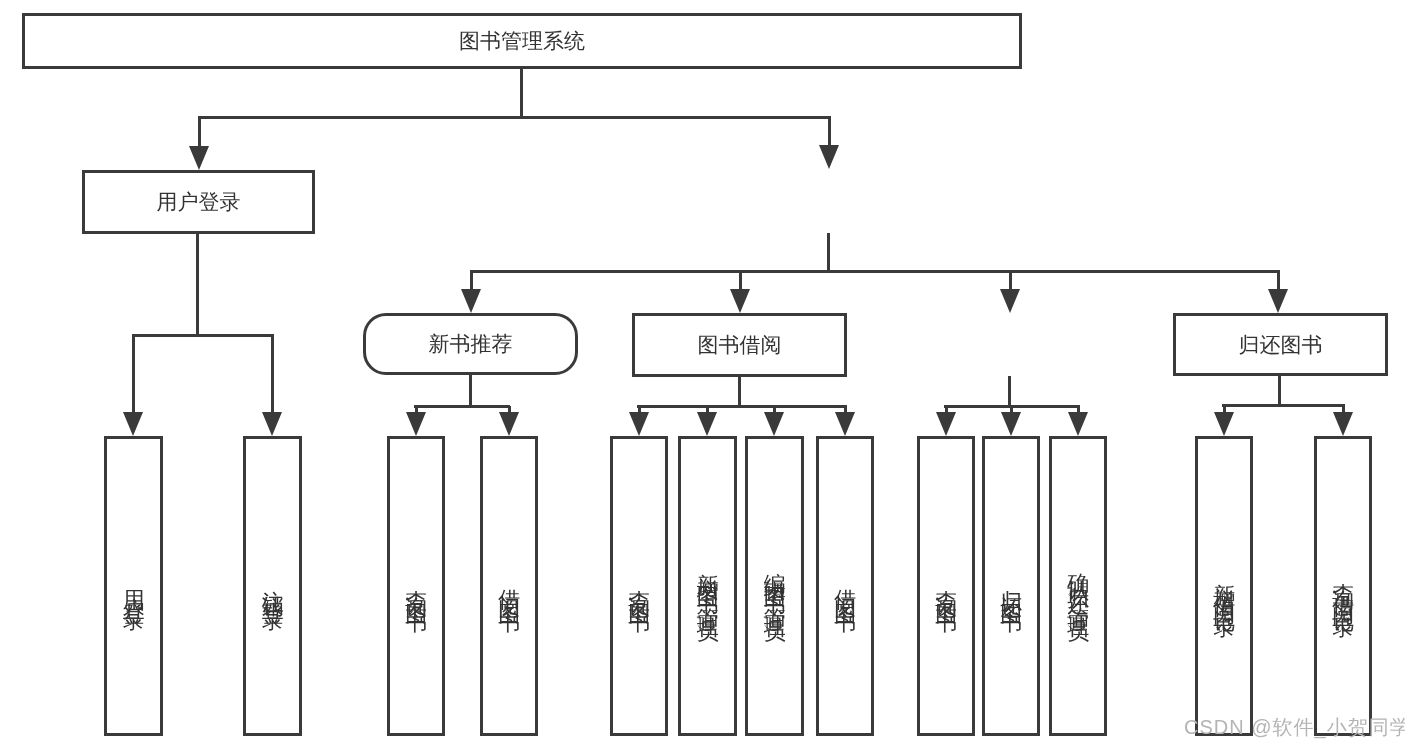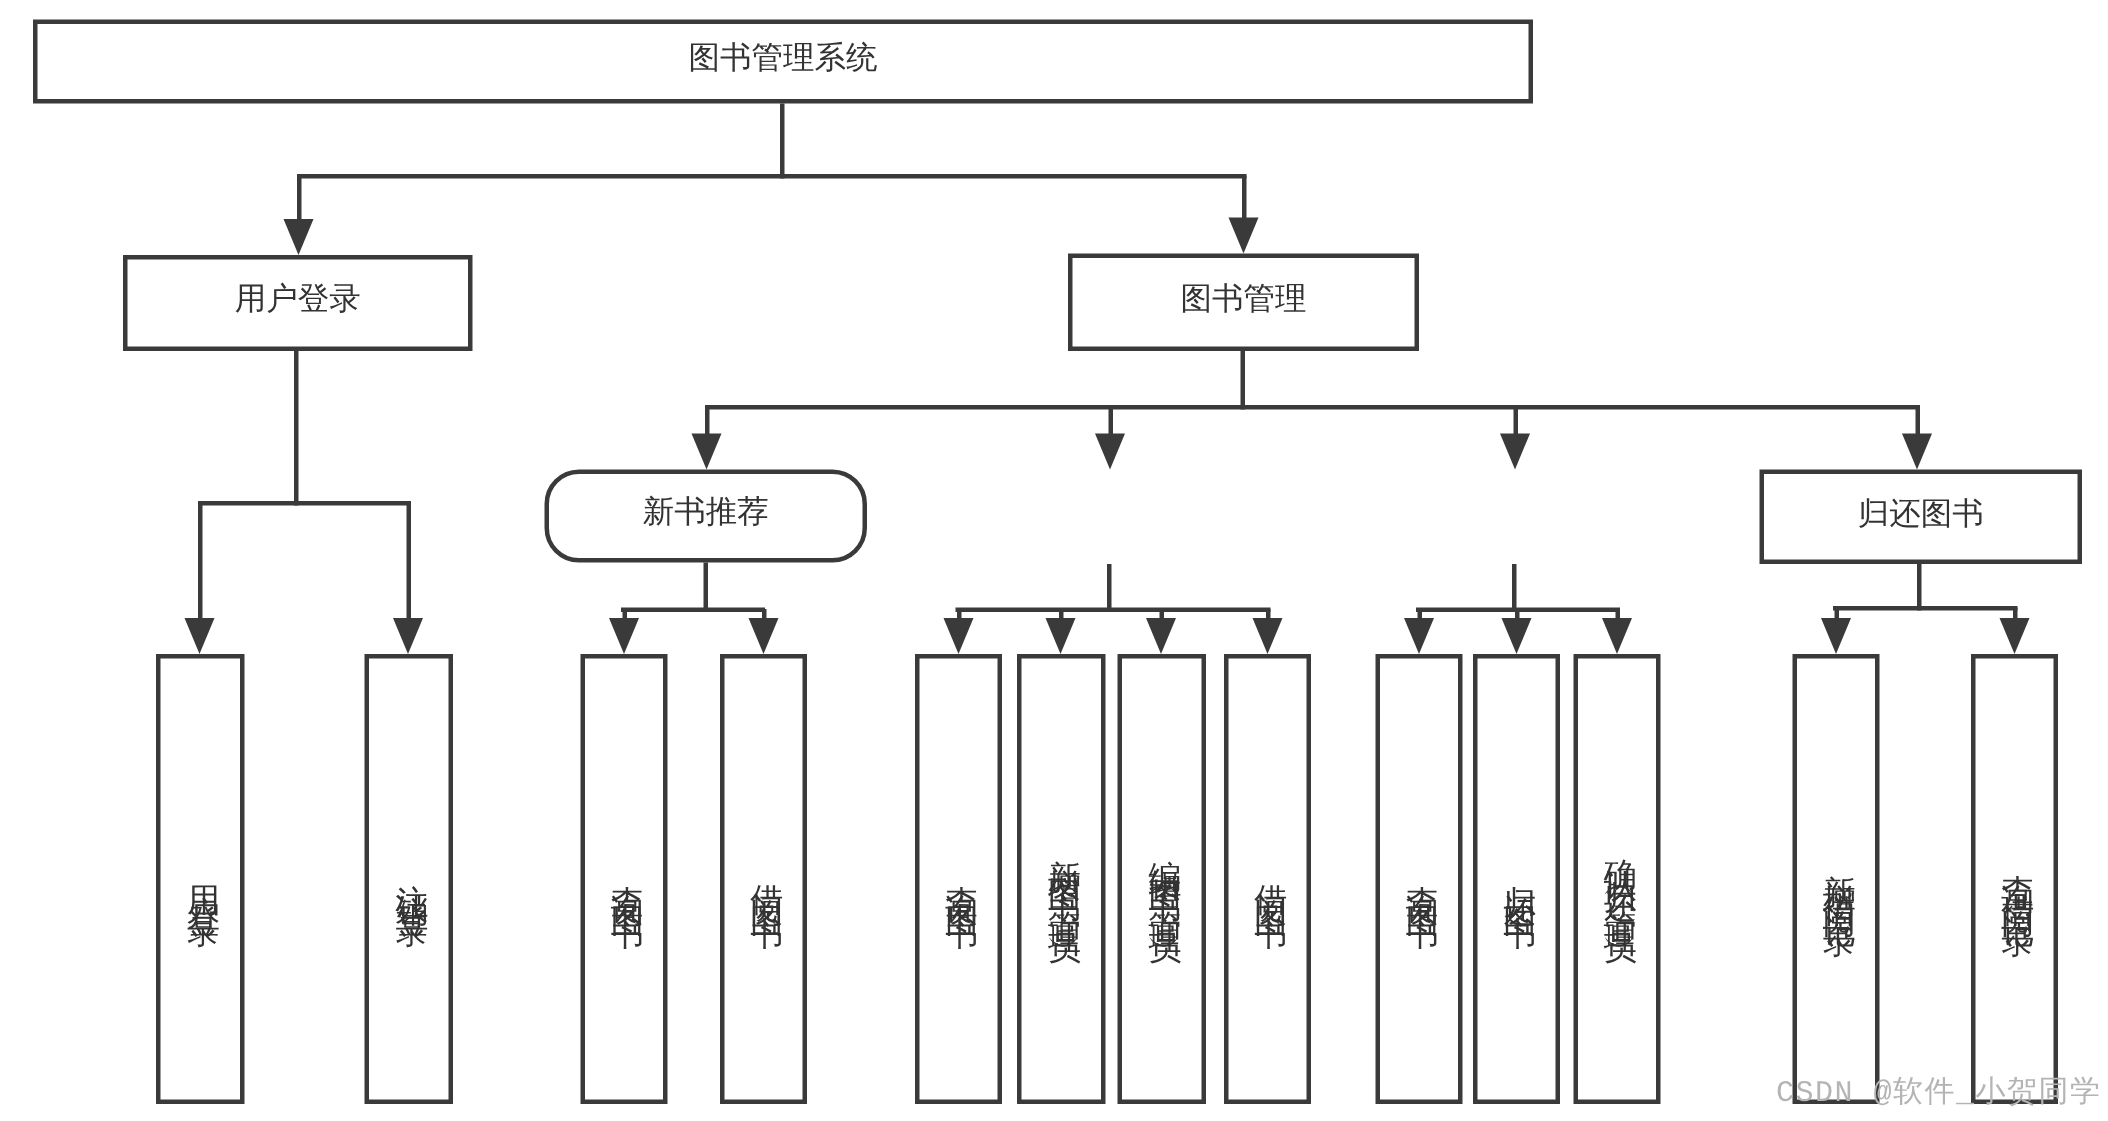--- a/index.html
+++ b/index.html
@@ -7,21 +7,21 @@
     --text:#333333;
     --bg:#ffffff;
     --wm:#b4b4b4;
   }
   html,body{margin:0;padding:0;background:var(--bg);}
   #canvas{
     position:relative;
     width:1405px;height:747px;
     background:var(--bg);
     overflow:hidden;
-    font-family:Liberation Mono, monospace;
+    font-family:Liberation Sans, sans-serif;
     color:var(--text);
   }
   .box{
     position:absolute;
     box-sizing:border-box;
     border:3px solid var(--line);
     background:#fff;
     display:flex;
     align-items:center;
     justify-content:center;
@@ -62,26 +62,26 @@
 
 <div id="canvas">
 
   <div class="box" style="left:22px;top:13px;width:1000px;height:56px;">
     <span>图书管理系统</span>
   </div>
 
   <div class="box" style="left:82px;top:170px;width:233px;height:64px;">
     <span>用户登录</span>
   </div>
-  <div class="box" style="left:712px;top:169px;width:234px;height:65px;">
-    <span>图书管理</span>
-  </div>
 
   <div class="box" style="left:363px;top:313px;width:215px;height:62px;border-radius:23px;">
     <span>新书推荐</span>
+  </div>
+  <div class="box" style="left:632px;top:313px;width:215px;height:64px;">
+    <span>图书借阅</span>
   </div>
   <div class="box" style="left:1173px;top:313px;width:215px;height:63px;">
     <span>归还图书</span>
   </div>
 
   <div class="box leaf" style="left:104px;top:436px;width:59px;height:300px;">
     <span>用户登录</span>
   </div>
   <div class="box leaf" style="left:243px;top:436px;width:59px;height:300px;">
     <span>注销登录</span>

